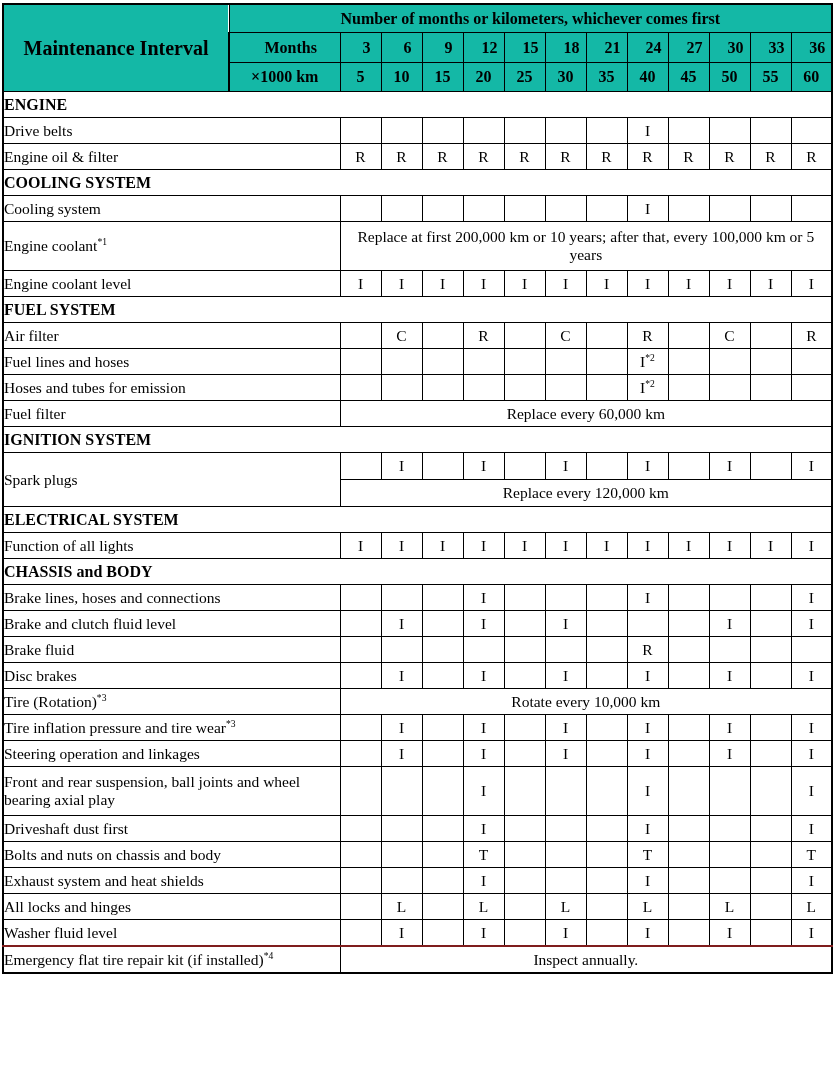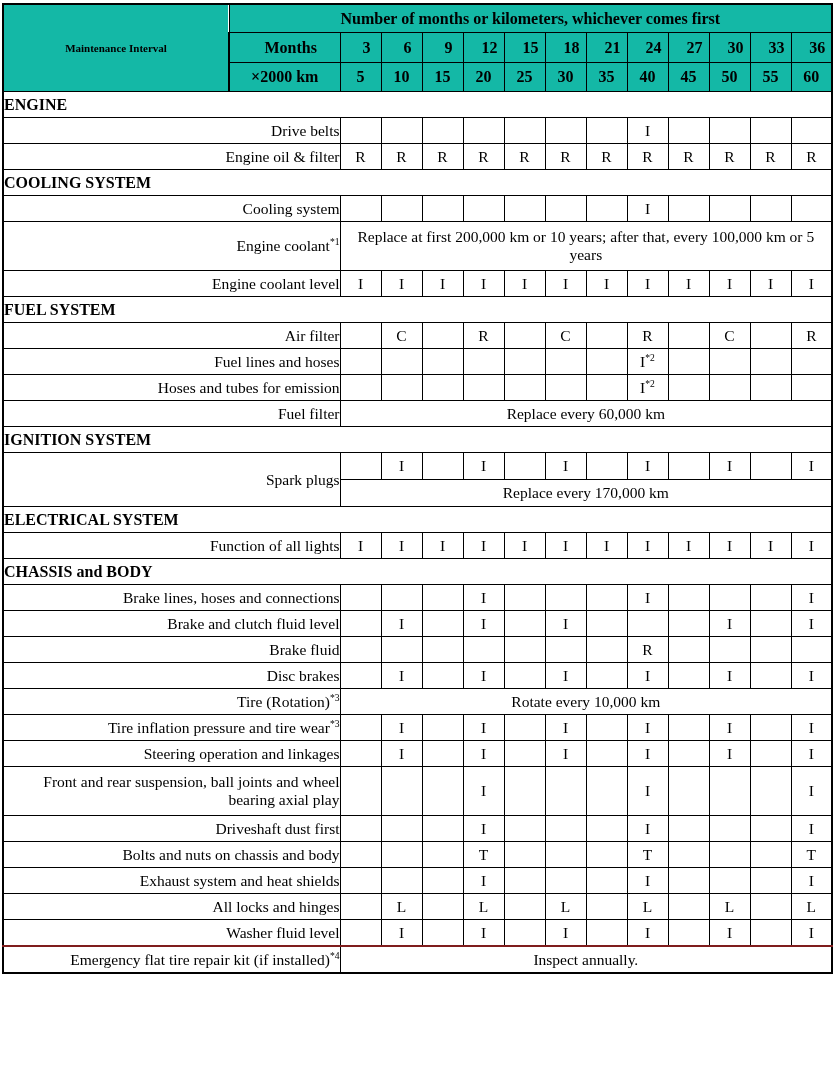--- a/index.html
+++ b/index.html
@@ -28,40 +28,40 @@
   
   thead th {
     background: #14b8a6;
     font-weight: bold;
     font-size: 16px;
     text-align: center;
     vertical-align: middle;
   }
   th.corner {
     border-right: 2px solid #000000;
-    font-size: 11px;
+    font-size: 20px;
     margin-left: 37px;
   }
   tr.hdr-top th.span-head { height: 27px; }
   tr.hdr-months th { height: 29px; padding-left: 12px; }
   tr.hdr-km th { height: 28px; }
   
   td.section {
     border-top: 2px solid #000000;
     font-weight: bold;
     font-size: 16px;
     text-align: left;
     padding: 2px 6px;
     height: 25px;
     vertical-align: middle;
     margin-left: 25px;
   }
   td.label {
     font-size: 15.5px;
-    text-align: right;
+    text-align: left;
     padding: 2px 7px;
     vertical-align: middle;
     height: 25px;
   }
   td.mark {
     font-size: 15.5px;
     text-align: center;
     vertical-align: middle;
   }
   td.spantext {
@@ -99,21 +99,21 @@
           <th class="num">15</th>
           <th class="num">18</th>
           <th class="num">21</th>
           <th class="num">24</th>
           <th class="num">27</th>
           <th class="num">30</th>
           <th class="num">33</th>
           <th class="num">36</th>
         </tr>
       <tr class="hdr-km" id="km-row">
-          <th class="sub-label" style="border-left: 2px solid rgb(0, 0, 0);">×2000 km</th>
+          <th class="sub-label" style="border-left: 2px solid rgb(0, 0, 0);">×1000 km</th>
           <th class="num">5</th>
           <th class="num">10</th>
           <th class="num">15</th>
           <th class="num">20</th>
           <th class="num">25</th>
           <th class="num">30</th>
           <th class="num">35</th>
           <th class="num">40</th>
           <th class="num">45</th>
           <th class="num">50</th>
@@ -256,21 +256,21 @@
           <td class="mark"></td>
           <td class="mark">I</td>
           <td class="mark"></td>
           <td class="mark">I</td>
           <td class="mark"></td>
           <td class="mark">I</td>
           <td class="mark"></td>
           <td class="mark">I</td>
         </tr>
         <tr class="subrow">
-          <td class="spantext" colspan="12">Replace every 170,000 km</td>
+          <td class="spantext" colspan="12">Replace every 120,000 km</td>
         </tr>
         <tr>
           <td class="section" colspan="14">ELECTRICAL SYSTEM</td>
         </tr>
         <tr>
           <td class="label" colspan="2">Function of all lights</td>
           <td class="mark">I</td>
           <td class="mark">I</td>
           <td class="mark">I</td>
           <td class="mark">I</td>

